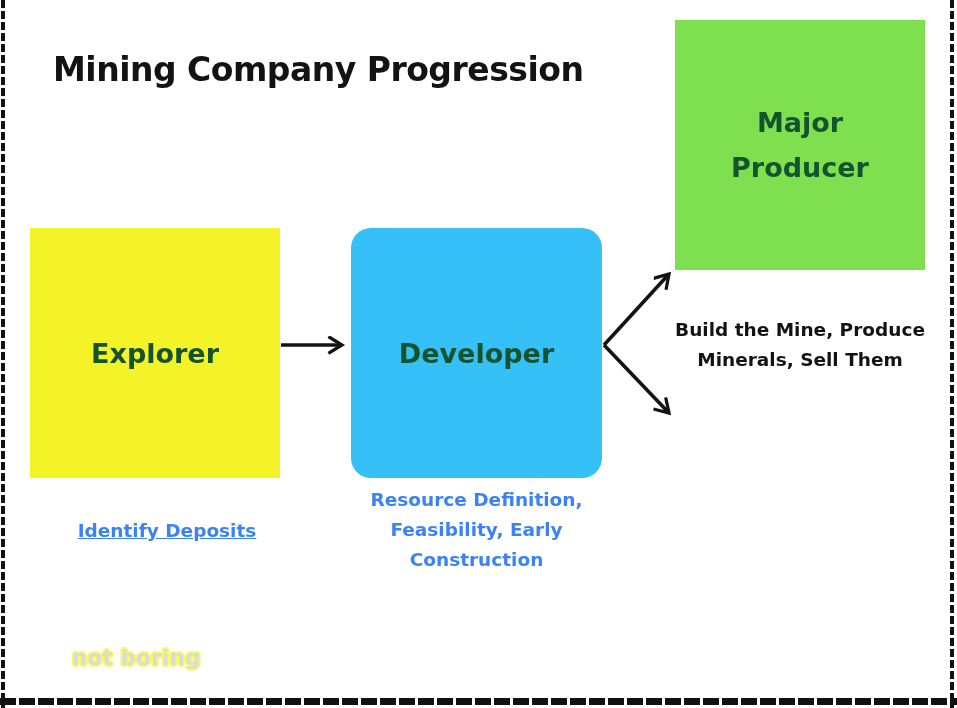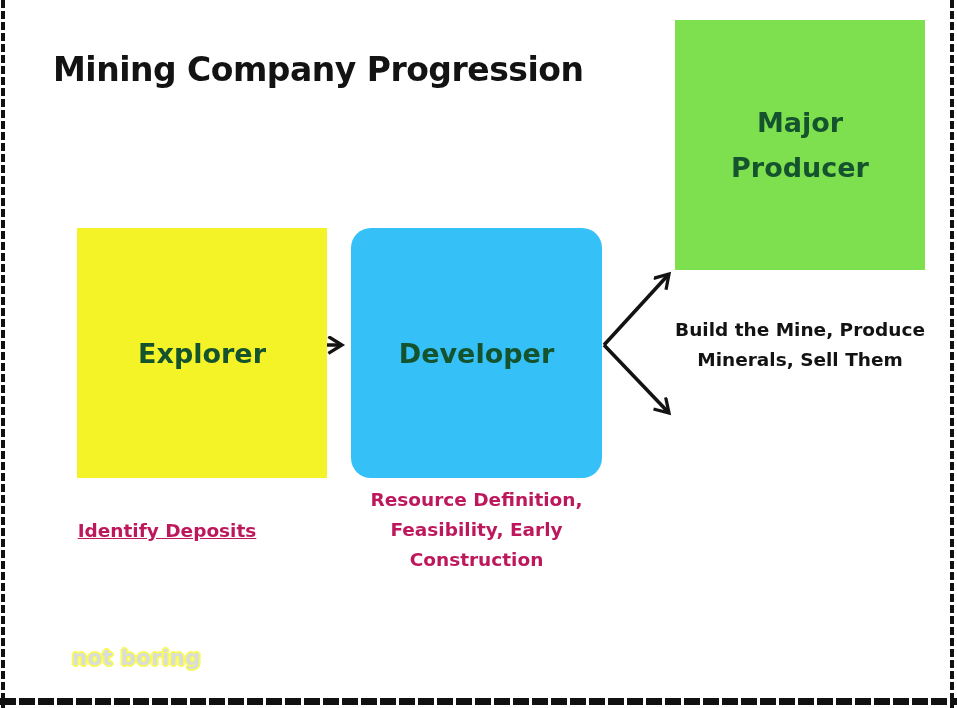--- a/index.html
+++ b/index.html
@@ -50,33 +50,33 @@
     width: 250px;
     height: 250px;
     display: flex;
     align-items: center;
     justify-content: center;
     text-align: center;
     font-weight: bold;
     font-size: 27px;
     color: #14532d;
   }
-  .node-explorer  { left: 30px;  top: 228px; margin-left: 47px; }
+  .node-explorer  { left: 30px;  top: 228px; }
   .node-developer { left: 351px; top: 228px; width: 251px; }
   .node-major     { left: 675px; top: 20px;  }
   .node-midtier   { left: 675px; top: 418px; }
   .node .node-label { display: block; }
   .node .two-line   { max-width: 175px; line-height: 45px; }
   .caption {
     position: absolute;
     text-align: center;
     font-weight: bold;
     font-size: 18.5px;
     line-height: 30px;
-    color: #be185d;
+    color: #3b82f6;
   }
   .caption-explorer  { left: 27px;  top: 516px; width: 280px; text-decoration: underline; }
   .caption-developer { left: 336px; top: 485px; width: 281px; }
   .edge-label {
     position: absolute;
     left: 650px;
     top: 315px;
     width: 300px;
     text-align: center;
     font-weight: bold;

